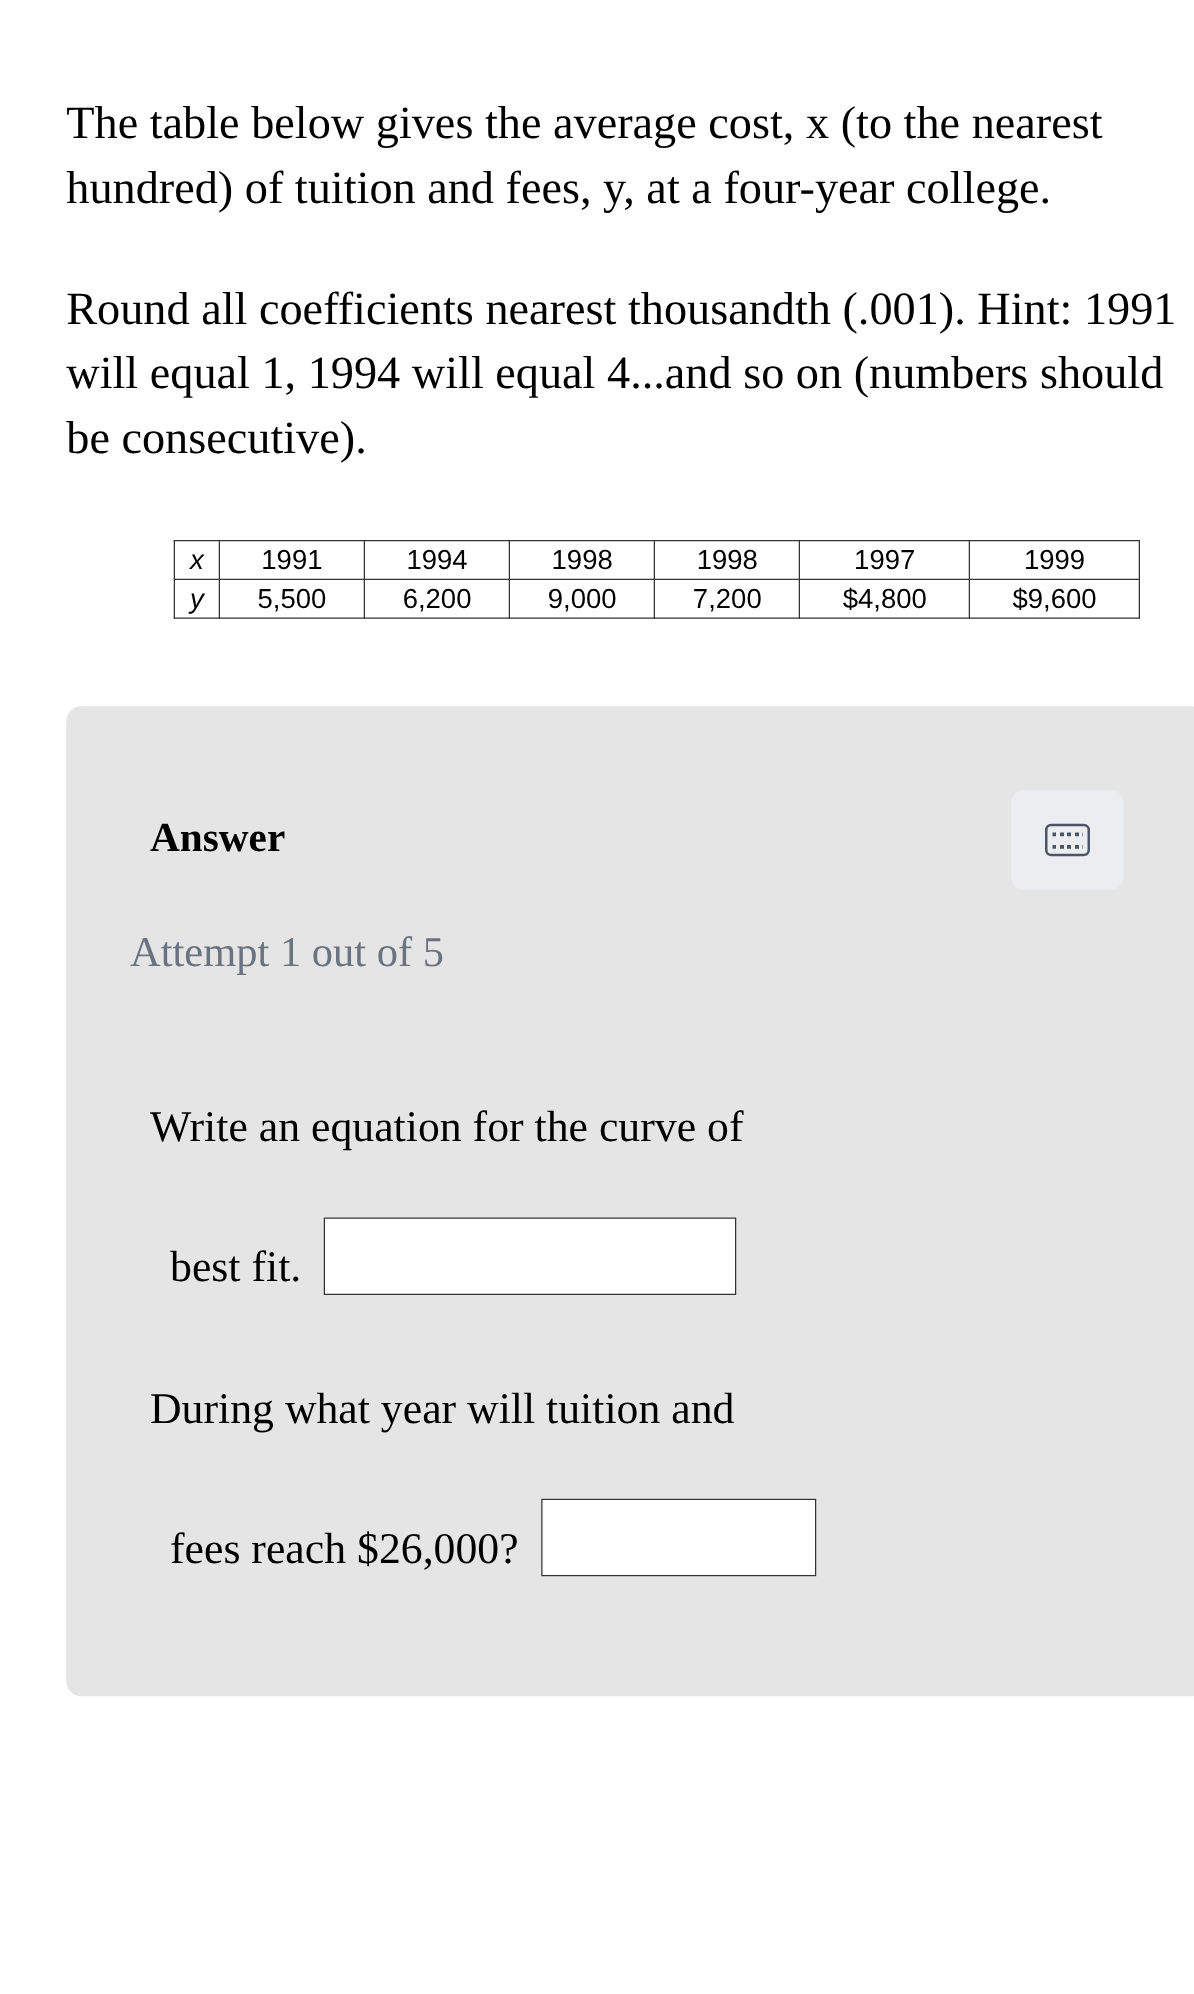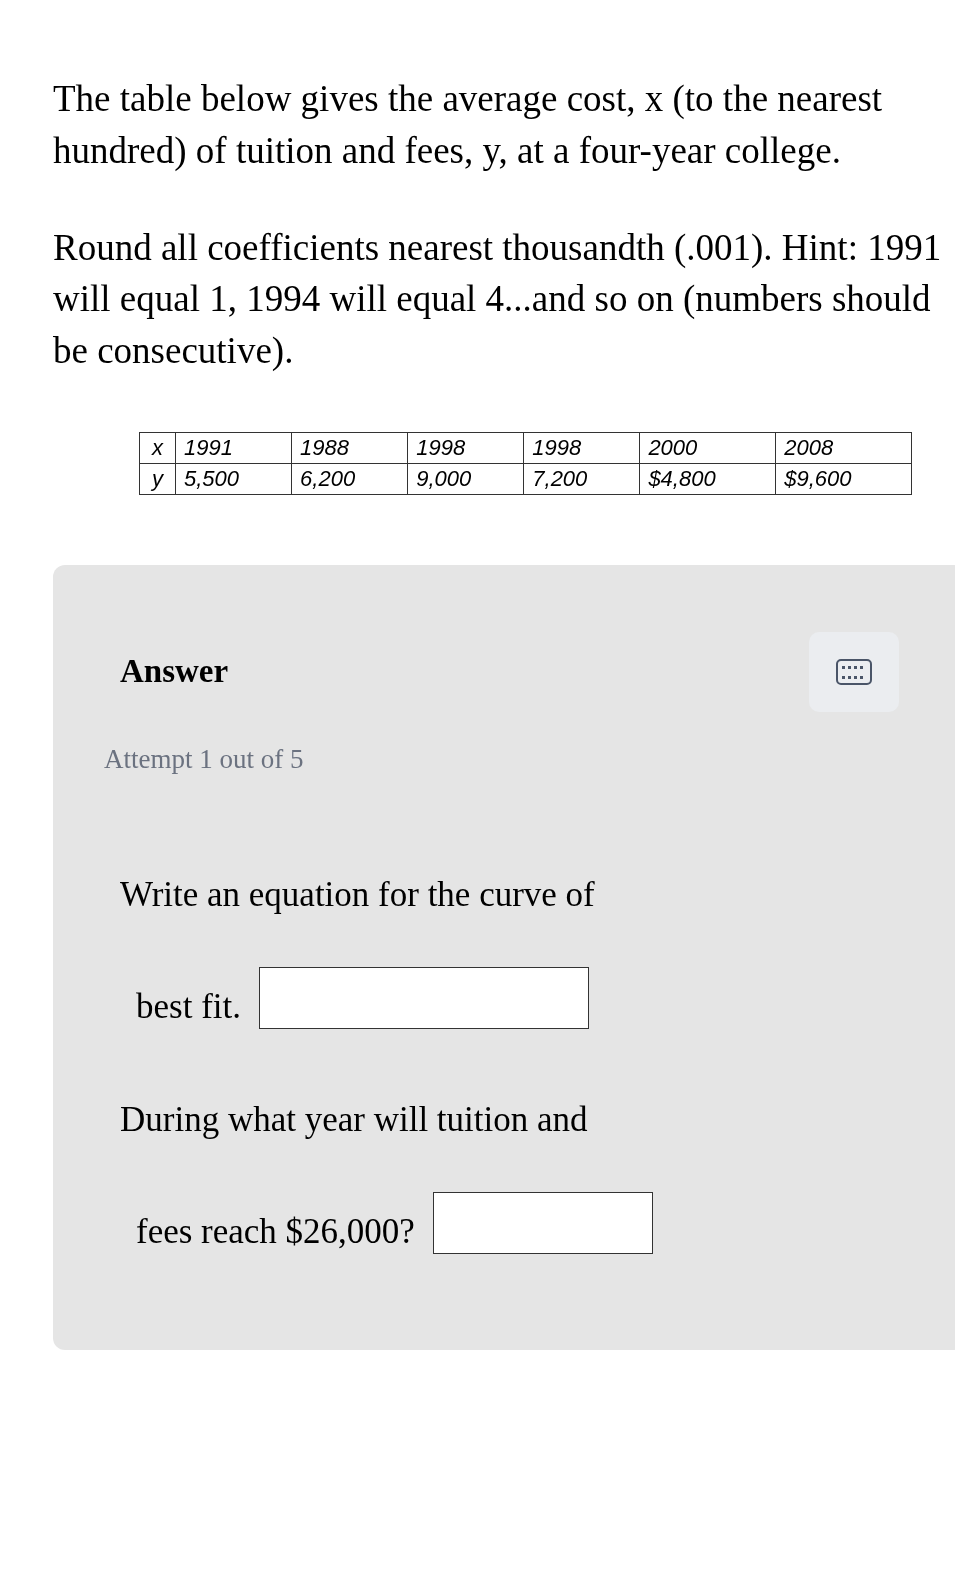--- a/index.html
+++ b/index.html
@@ -29,22 +29,22 @@
       margin-bottom: 70px;
     }
     table {
       border-collapse: collapse;
       width: 100%;
       font-family: Arial, Helvetica, sans-serif;
     }
     td {
       border: 1px solid #333;
       padding: 2px 8px;
+      text-align: center;
       font-size: 22px;
-      font-style: italic;
     }
     td.row-header {
       font-style: italic;
       width: 36px;
       text-align: center;
     }
     .answer-section {
       background: #e5e5e5;
       border-radius: 12px;
       padding: 35px 35px 45px 35px;
@@ -89,21 +89,21 @@
     .keyboard-icon::after {
       content: "";
       position: absolute;
       bottom: 4px;
       left: 4px;
       right: 4px;
       height: 3px;
       background: repeating-linear-gradient(to right, #4a5568 0, #4a5568 3px, transparent 3px, transparent 6px);
     }
     .attempt-text {
-      font-size: 27px;
+      font-size: 34px;
       color: #6b7280;
       margin-bottom: 80px;
     }
     .prompt-block {
       font-size: 35px;
       line-height: 2.3;
     }
     .prompt-line {
       display: flex;
       align-items: flex-start;
@@ -130,25 +130,25 @@
 <div class="question-text">The table below gives the average cost, x (to the nearest hundred) of tuition and fees, y, at a four-year college.</div>
 
 <div class="instruction-text">Round all coefficients nearest thousandth (.001). Hint: 1991 will equal 1, 1994 will equal 4...and so on (numbers should be consecutive).</div>
 
 <div class="table-container">
   <table>
     <tbody>
         <tr>
       <td class="row-header">x</td>
       <td>1991</td>
-      <td>1988</td>
+      <td>1994</td>
       <td>1998</td>
       <td>1998</td>
-      <td>2000</td>
-      <td>2008</td>
+      <td>1997</td>
+      <td>1999</td>
     </tr>
     <tr>
       <td class="row-header">y</td>
       <td>5,500</td>
       <td>6,200</td>
       <td>9,000</td>
       <td>7,200</td>
       <td>$4,800</td>
       <td>$9,600</td>
     </tr>

